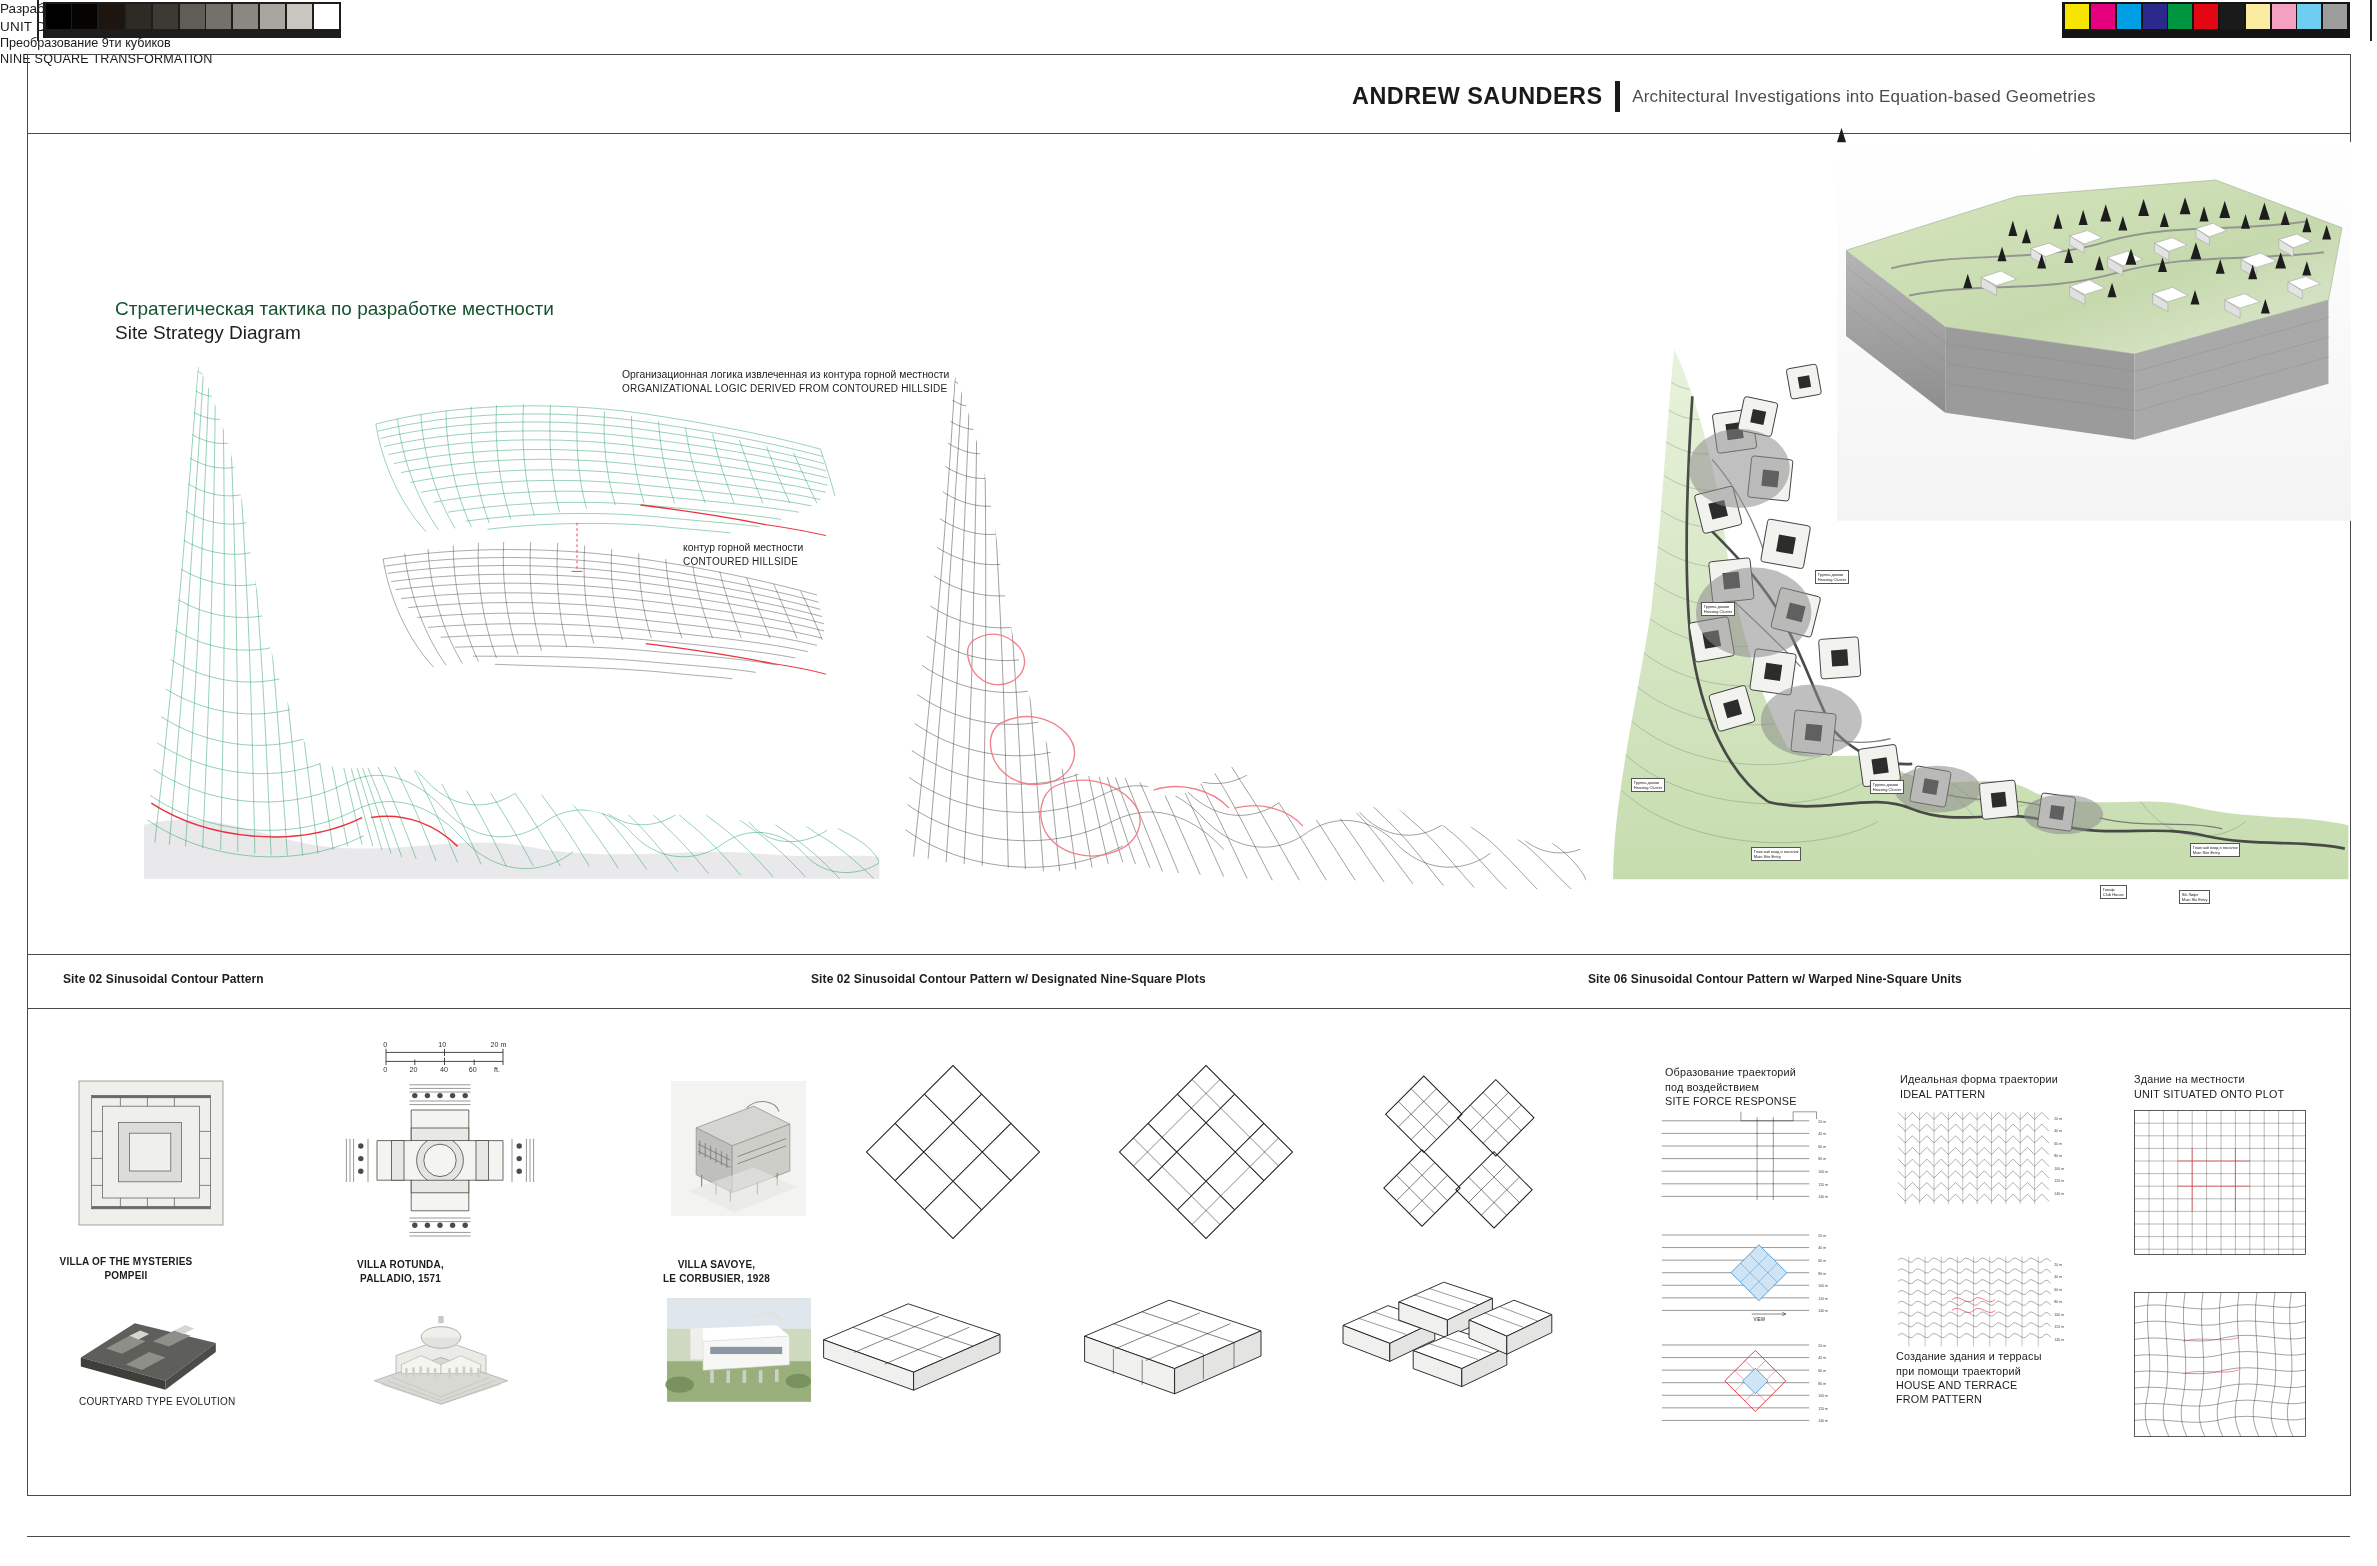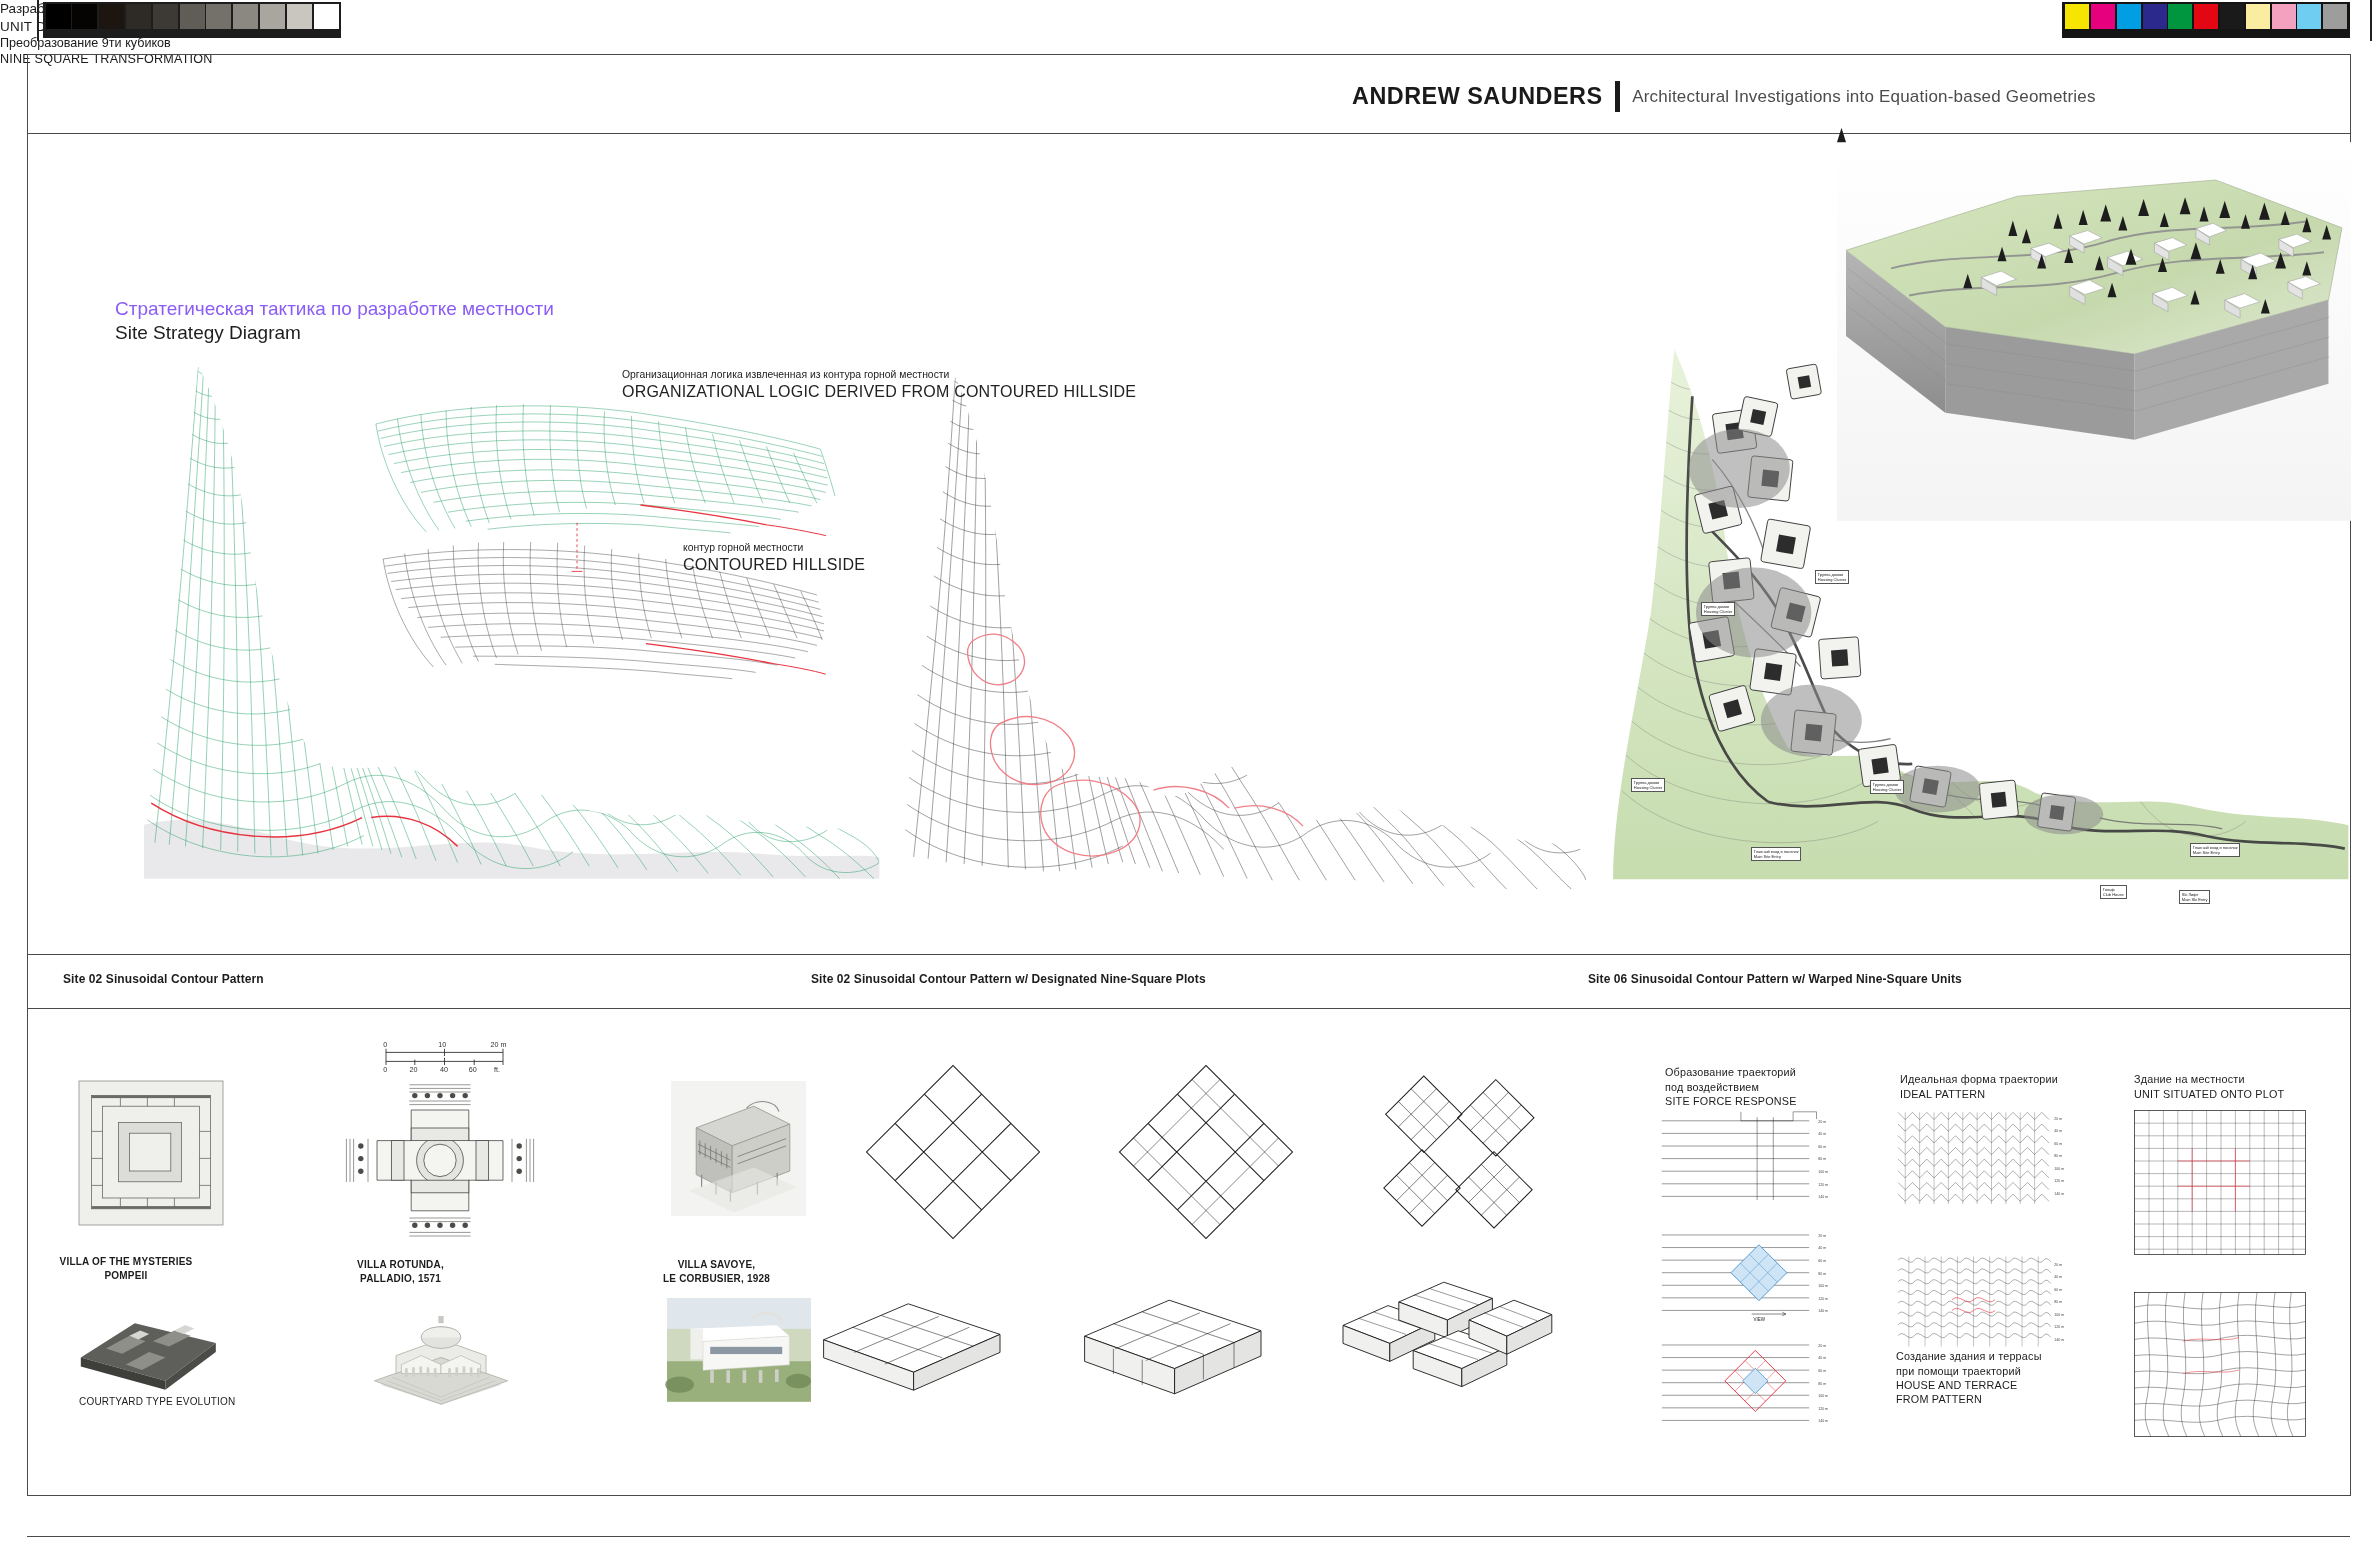--- a/index.html
+++ b/index.html
@@ -18,27 +18,27 @@
 
   
   .hrule{position:absolute;background:#4a4a4a;height:0.9px;}
   .vrule{position:absolute;background:#4a4a4a;width:0.9px;}
   #hdr-block{position:absolute;left:1352px;top:81px;display:flex;align-items:center;gap:12.6px;}
   #hdr-name{font-family:"Liberation Sans",sans-serif;font-weight:bold;font-size:23.4px;letter-spacing:0.5px;color:#1a1a1a;white-space:nowrap;}
   #hdr-bar{width:4.5px;height:31px;background:#1a1a1a;}
   #hdr-sub{font-size:17px;color:#4c4c4c;letter-spacing:0.2px;white-space:nowrap;}
 
   
-  .ru{font-size:19px;color:#8b5cf6;line-height:1.25;white-space:nowrap;}
+  .ru{font-size:19px;color:#14532d;line-height:1.25;white-space:nowrap;}
   .en{font-size:19px;color:#1e1e1e;line-height:1.25;white-space:nowrap;}
   #main-title{position:absolute;left:115px;top:297px;}
 
   .annot{position:absolute;line-height:1.3;}
   .annot .a-ru{font-size:10.4px;color:#222;white-space:nowrap;}
-  .annot .a-en{font-size:16px;color:#222;white-space:nowrap;letter-spacing:0.2px;text-align:center;}
+  .annot .a-en{font-size:10px;color:#222;white-space:nowrap;letter-spacing:0.2px;}
 
   
   .cap{position:absolute;font-size:12px;font-weight:bold;color:#1d1d1d;white-space:nowrap;letter-spacing:0.1px;}
 
   
   .lbl{position:absolute;font-size:10px;color:#1c1c1c;line-height:1.35;letter-spacing:0.2px;}
   .lbl.r{text-align:center;font-weight:bold;}
   .lbl-ru{font-size:13.5px;color:#1c1c1c;line-height:1.3;white-space:nowrap;}
   .lbl-en{font-size:13.5px;color:#1c1c1c;line-height:1.3;white-space:nowrap;letter-spacing:0.2px;}
   .lbl-sm-ru{font-size:10.4px;line-height:1.3;white-space:nowrap;}

